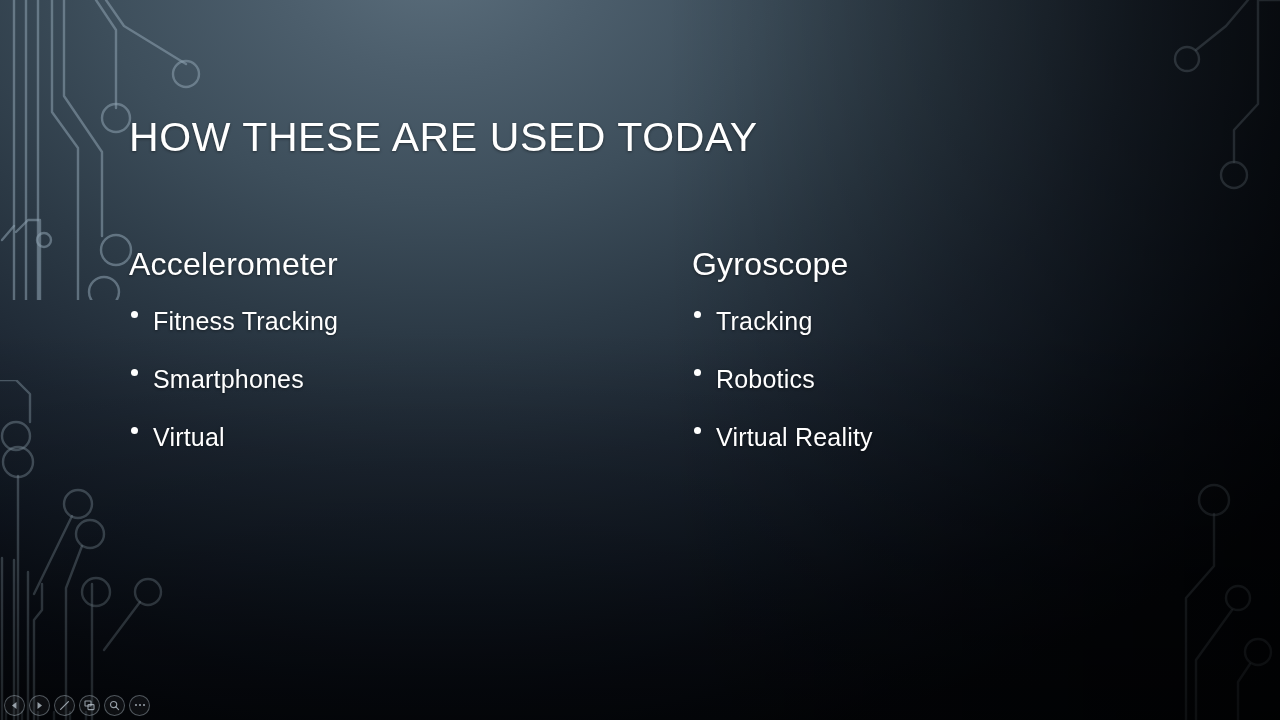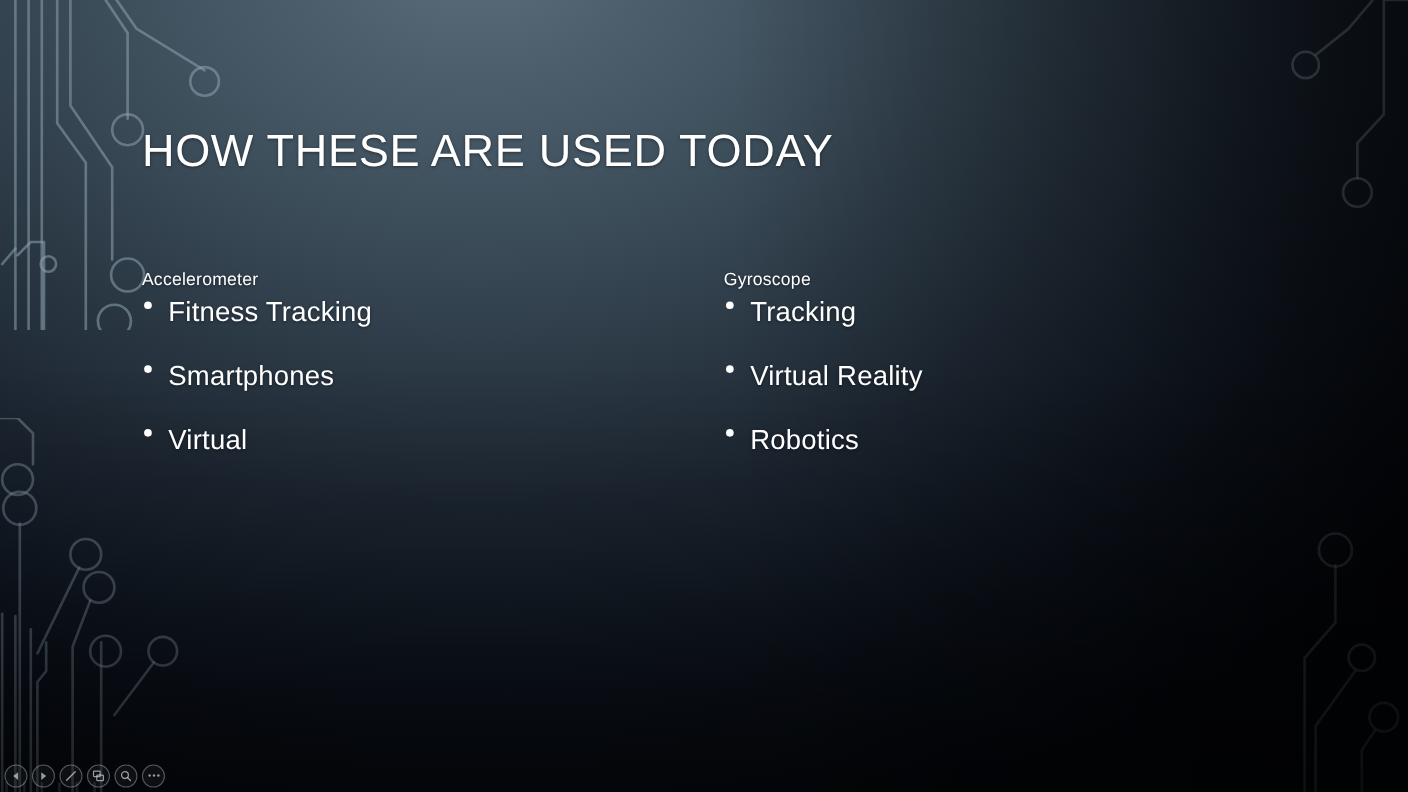--- a/index.html
+++ b/index.html
@@ -72,28 +72,28 @@
     white-space: nowrap;
     text-shadow: 0 1px 3px rgba(0,0,0,0.45);
   }
 
   .column {
     position: absolute;
     top: 246px;
     width: 470px;
   }
   #column-left  { left: 129px; }
-  #column-right { left: 658px; }
+  #column-right { left: 692px; }
 
   .col-heading {
-    font-size: 16px;
+    font-size: 32px;
     font-weight: 400;
     color: #ffffff;
     letter-spacing: 0.2px;
-    margin: 0 0 8px 0;
+    margin: 0 0 26px 0;
     text-shadow: 0 1px 3px rgba(0,0,0,0.45);
   }
 
   .bullet-list {
     list-style: none;
     margin: 0;
     padding: 0;
   }
   .bullet-item {
     position: relative;
@@ -241,25 +241,25 @@
 
     <div class="column" id="column-right">
       <div class="col-heading">Gyroscope</div>
       <ul class="bullet-list">
         <li class="bullet-item">
           <span class="bullet-dot"></span>
           <span>Tracking</span>
         </li>
         <li class="bullet-item">
           <span class="bullet-dot"></span>
+          <span>Robotics</span>
+        </li>
+        <li class="bullet-item">
+          <span class="bullet-dot"></span>
           <span>Virtual Reality</span>
-        </li>
-        <li class="bullet-item">
-          <span class="bullet-dot"></span>
-          <span>Robotics</span>
         </li>
       </ul>
     </div>
   </div>
 
   <div id="toolbar">
 
     <div class="tb-btn">
       <span>
         <svg width="9" height="9" viewBox="0 0 9 9">

